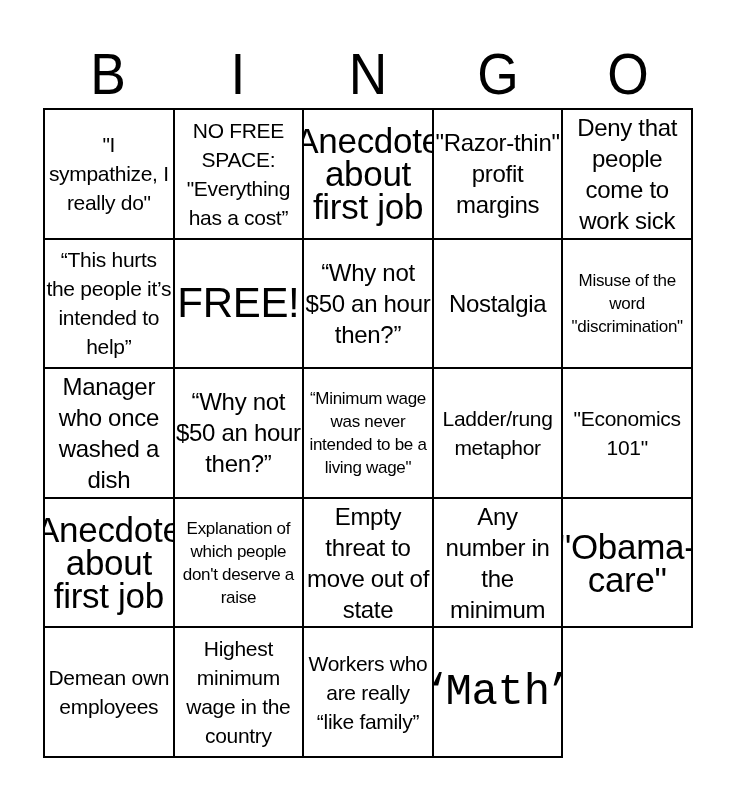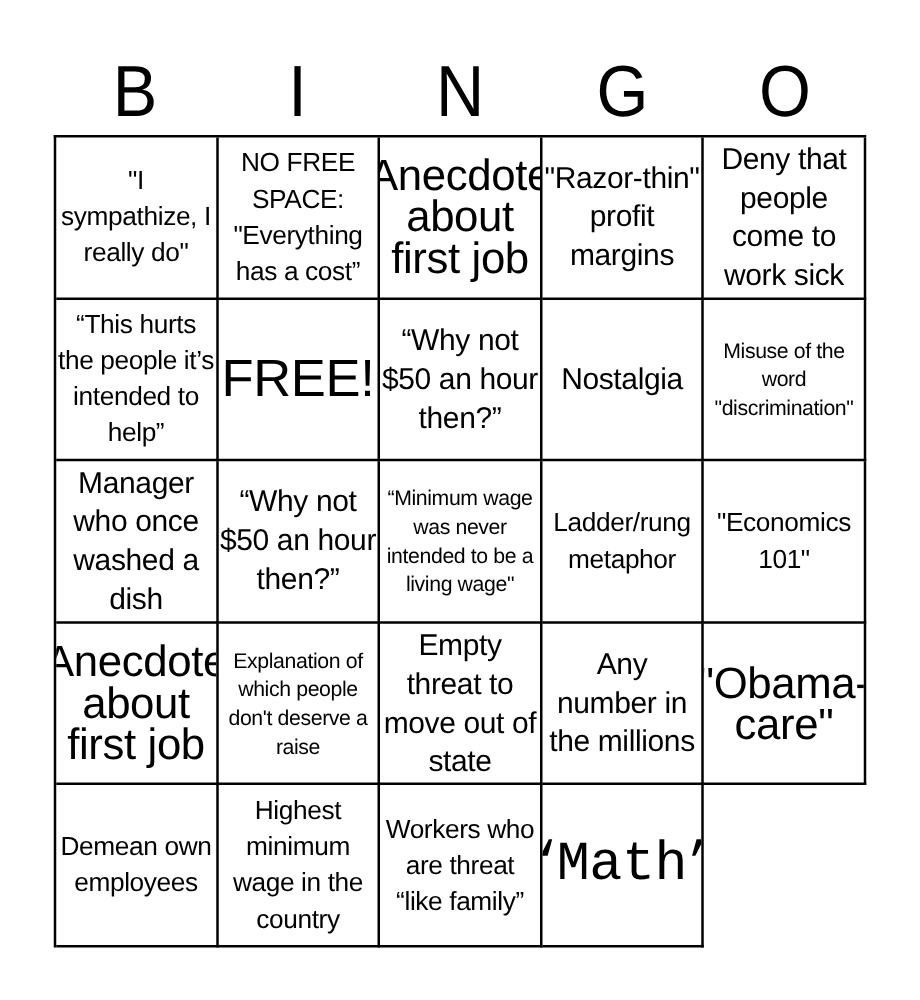--- a/index.html
+++ b/index.html
@@ -127,30 +127,30 @@
     <div class="cell">
       <span class="fs-xl">Anecdote about first job</span>
     </div>
     <div class="cell">
       <span class="fs-s">Explanation of which people don't deserve a raise</span>
     </div>
     <div class="cell">
       <span class="fs-l">Empty threat to move out of state</span>
     </div>
     <div class="cell">
-      <span class="fs-l">Any number in the millions</span>
+      <span class="fs-l">Any number in the minimum</span>
     </div>
     <div class="cell">
       <span class="fs-xl">"Obama-care"</span>
     </div>
     <div class="cell">
       <span class="fs-m">Demean own employees</span>
     </div>
     <div class="cell">
       <span class="fs-m">Highest minimum wage in the country</span>
     </div>
     <div class="cell">
-      <span class="fs-m">Workers who are threat “like family”</span>
+      <span class="fs-m">Workers who are really “like family”</span>
     </div>
     <div class="cell">
       <span class="fs-xxxl">“Math”</span>
     </div>
   </div>
 
 </body></html>

